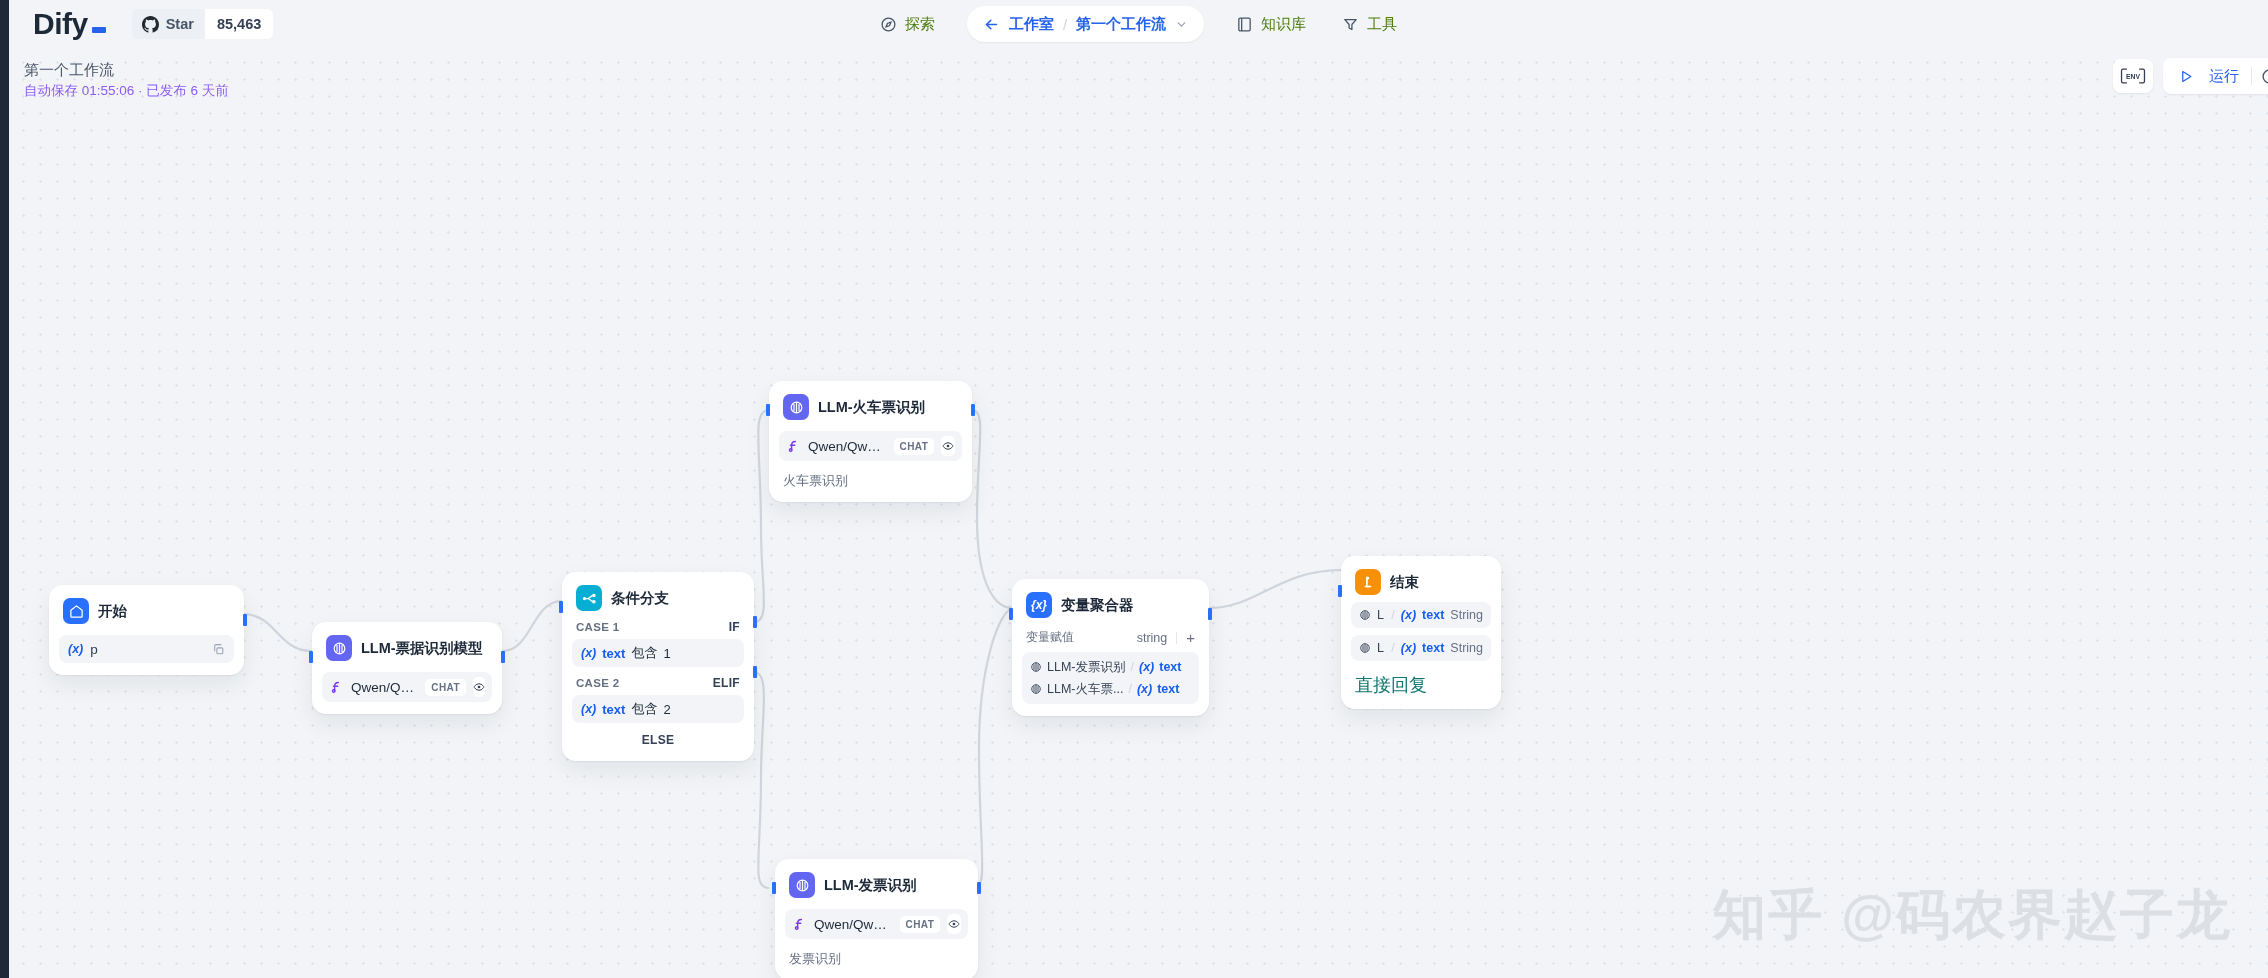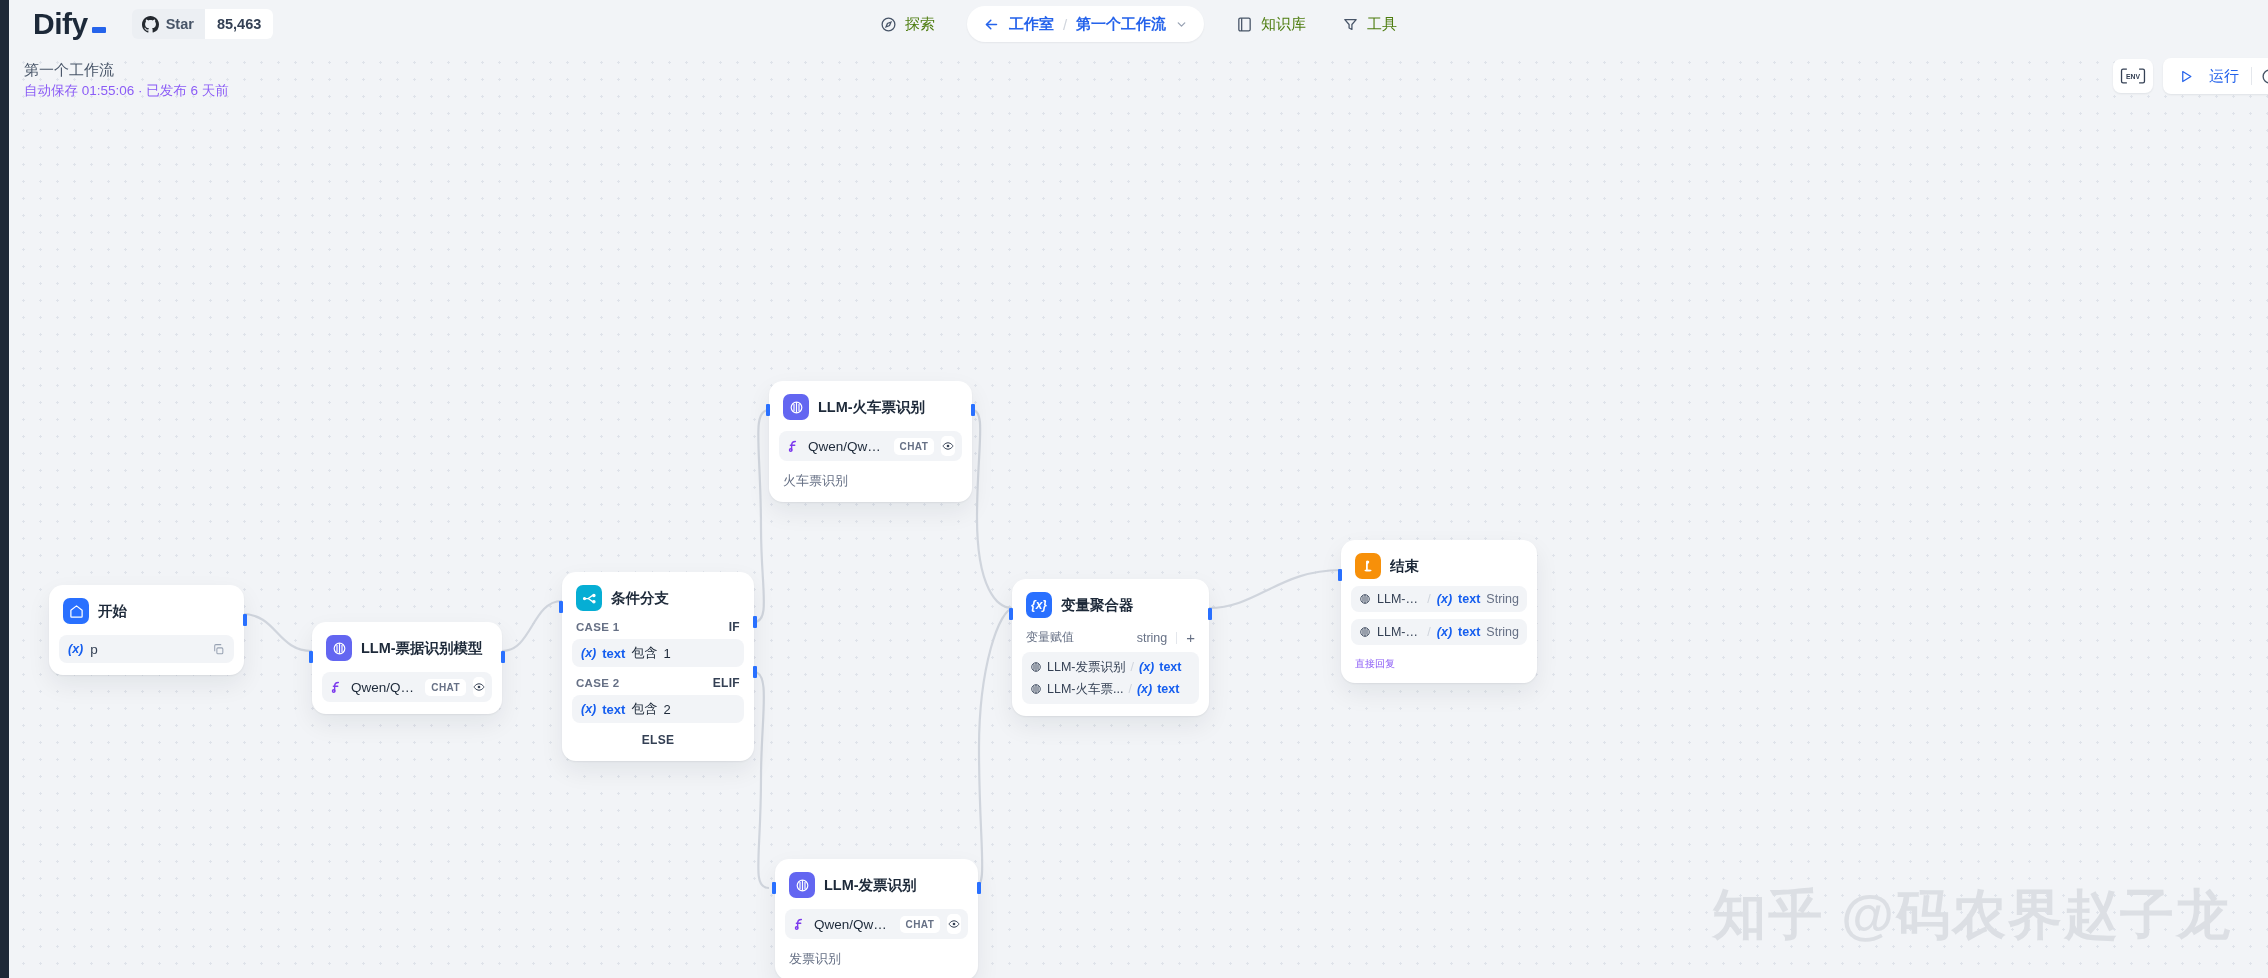--- a/index.html
+++ b/index.html
@@ -225,21 +225,21 @@
 
   
   .end-row {
     background: #f2f4f7; border-radius: 8px; height: 26px;
     display: flex; align-items: center; gap: 6px; padding: 0 8px;
     margin-top: 7px;
   }
   .end-node-name { font-size: 12.5px; color: #344054; max-width: 96px;
     white-space: nowrap; overflow: hidden; text-overflow: ellipsis; }
   .end-type { margin-left: auto; font-size: 12.5px; color: #667085; }
-  .end-desc { margin-top: 12px; padding: 0 4px; font-size: 10px; color: #8b5cf6; }
+  .end-desc { margin-top: 12px; padding: 0 4px; font-size: 18px; color: #0f766e; }
 
   
   .handle {
     position: absolute; width: 4px; height: 12px; border-radius: 1px;
     background: #2970ff; z-index: 12;
   }
   .edges { position: absolute; left:0; top:0; width: 2259px; height: 930px; z-index: 8; pointer-events: none; }
 </style>
 </head>
 <body>
@@ -540,21 +540,21 @@
           <span class="agg-node-name">LLM-火车票...</span>
           <span class="agg-slash">/</span>
           <span class="varx">(x)</span>
           <span class="agg-field">text</span>
         </div>
       </div>
       <div class="handle" style="left:-3px; top:29px;"></div>
       <div class="handle" style="right:-3px; top:29px;"></div>
     </div>
 
-    <div class="node" style="left:1332px; top:492px; width:196px;">
+    <div class="node" style="left:1332px; top:508px; width:160px;">
       <div class="node-head">
         <div class="node-icon" style="background:#f79009;">
           <svg width="14" height="14" viewBox="0 0 24 24" fill="#fff">
               <path d="M12 3a2.2 2.2 0 0 1 2.2 2.2c0 1.1-.8 1.9-1.6 2.6-.6.5-1 .9-1 1.6V18a1.5 1.5 0 0 1-3 0V5.2A2.2 2.2 0 0 1 12 3z"></path>
               <ellipse cx="12" cy="19.6" rx="6" ry="1.8"></ellipse>
             </svg>
         </div>
         <div class="node-title">结束</div>
       </div>
 

